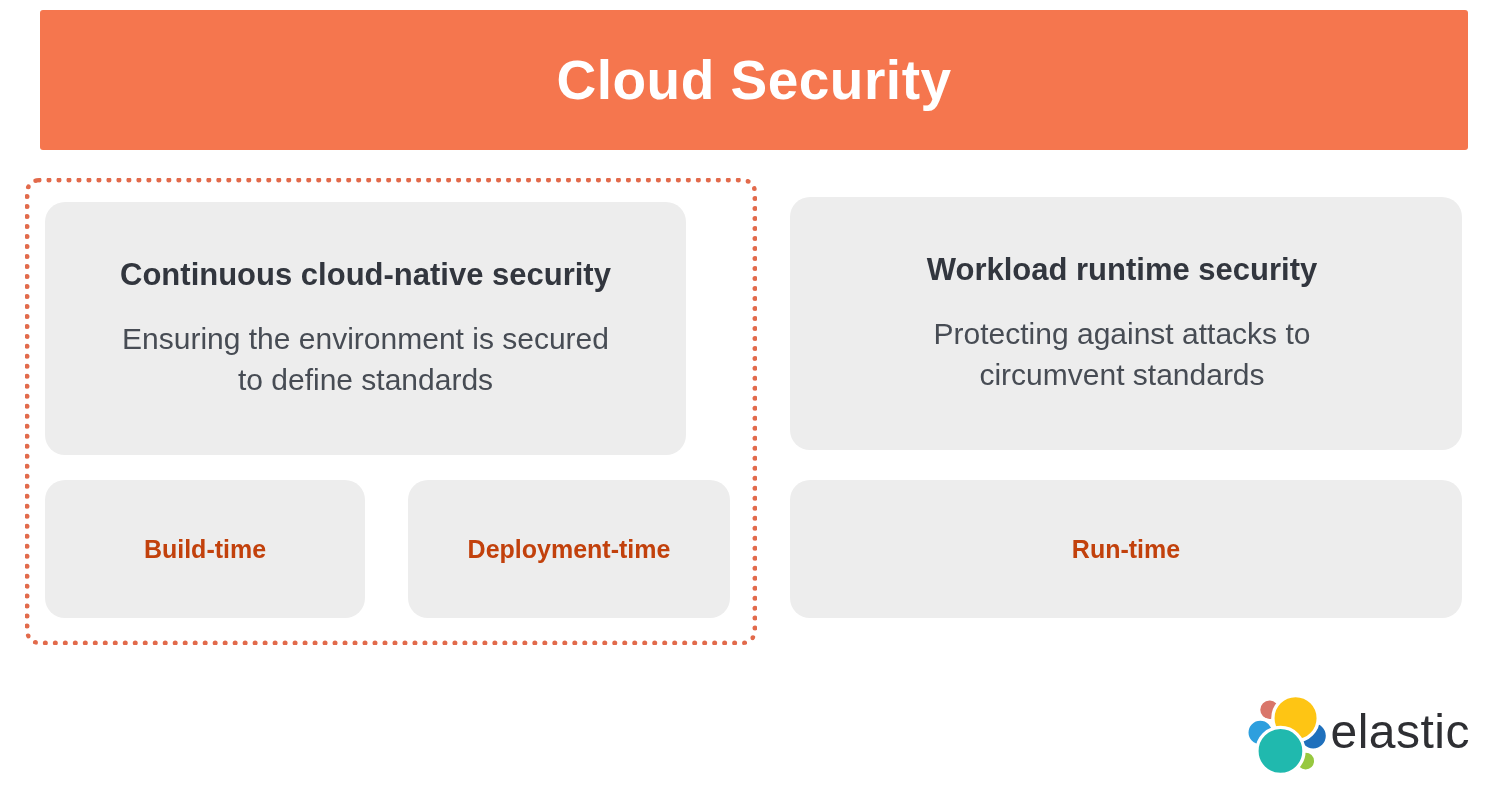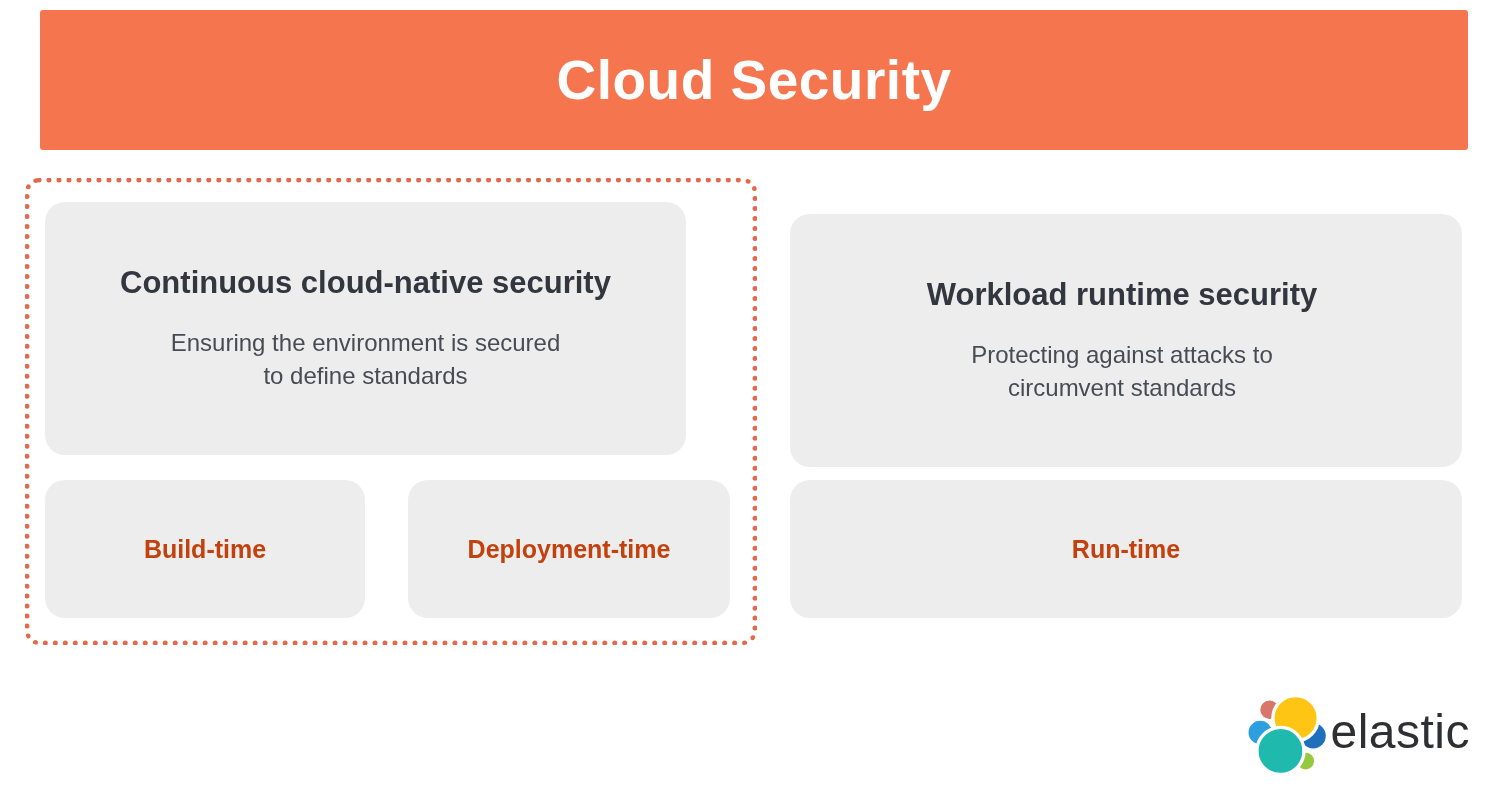--- a/index.html
+++ b/index.html
@@ -55,31 +55,31 @@
     padding: 10px 20px;
   }
   .card-title {
     color: #32363E;
     font-size: 31px;
     font-weight: bold;
     margin-bottom: 26px;
   }
   .card-desc {
     color: #474C54;
-    font-size: 24px;
+    font-size: 30px;
     line-height: 1.35;
     white-space: pre-line;
   }
   .card-label {
     color: #c2410c;
     font-size: 25px;
     font-weight: bold;
   }
   .card-continuous   { left: 45px;  top: 202px; width: 641px; height: 253px; }
-  .card-workload     { left: 790px; top: 214px; width: 672px; height: 253px; padding-left: 12px; }
+  .card-workload     { left: 790px; top: 197px; width: 672px; height: 253px; padding-left: 12px; }
   .card-build        { left: 45px;  top: 480px; width: 320px; height: 138px; }
   .card-deployment   { left: 408px; top: 480px; width: 322px; height: 138px; justify-content: center; }
   .card-runtime      { left: 790px; top: 480px; width: 672px; height: 138px; }
   
   .logo {
     position: absolute;
     right: 26px; bottom: 12px;
     display: flex;
     align-items: center;
   }

